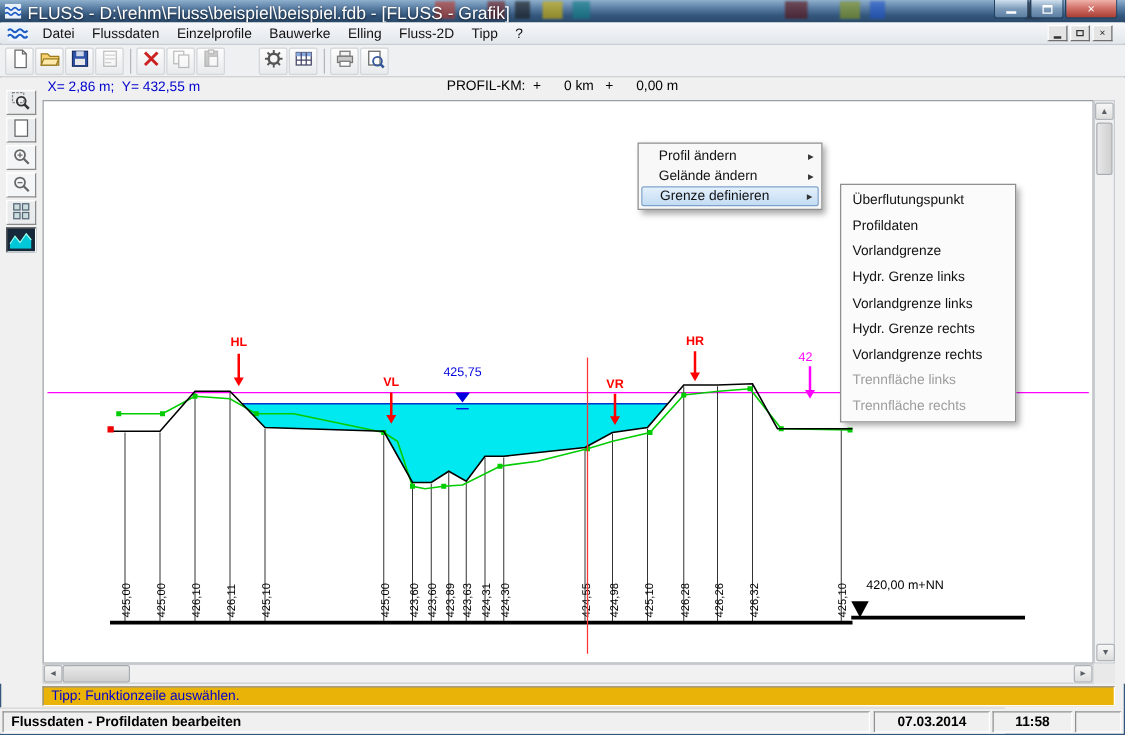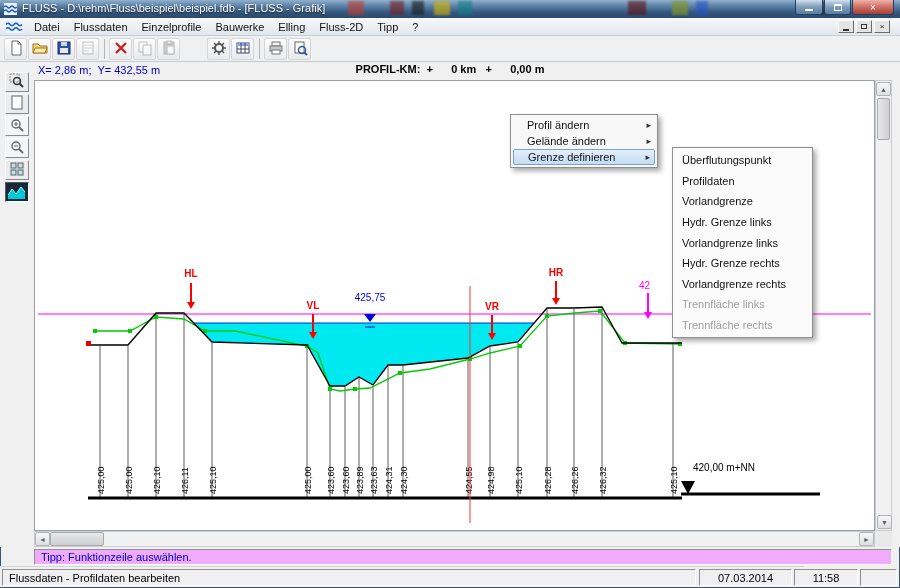--- a/index.html
+++ b/index.html
@@ -4,21 +4,21 @@
 <style>
   * { margin:0; padding:0; box-sizing:border-box; }
   html,body { width:900px; height:588px; overflow:hidden; }
   body { font-family:"Liberation Sans", sans-serif; font-size:11px; background:#f0f0f0; }
   .window { position:relative; width:900px; height:588px; background:#f0f0f0; overflow:hidden; box-shadow:inset 0 0 0 1px #35567d; }
 
   
   .titlebar { position:absolute; left:0; top:0; width:900px; height:18px;
     background:linear-gradient(180deg,#8fb0cd 0%,#5b7fa5 35%,#33567c 70%,#2b4a6b 100%); overflow:hidden; }
   .blob { position:absolute; top:1px; height:14px; filter:blur(1px); opacity:.6; }
-  .title-text { position:absolute; left:22px; top:2px; color:#fff; text-shadow:0 1px 2px rgba(0,0,0,.7); font-size:11px; white-space:nowrap; }
+  .title-text { position:absolute; left:22px; top:2px; color:#fff; text-shadow:0 1px 2px rgba(0,0,0,.7); font-size:14px; white-space:nowrap; }
   .app-icon16 { position:absolute; left:4px; top:3px; }
   .caption-buttons { position:absolute; right:6px; top:0; display:flex; }
   .cap-btn { height:15px; border:1px solid #23405e; border-top:none; border-radius:0 0 3px 3px;
     background:linear-gradient(#cfe0ef,#7d9cba 50%,#5a7da0); display:flex; align-items:center; justify-content:center;
     color:#fff; font-size:10px; margin-left:1px; }
   .cap-min { width:28px; } .cap-max { width:27px; }
   .cap-close { width:42px; background:linear-gradient(#efb3ab,#d2736a 45%,#a83d33); }
   .glyph-minbar { width:8px; height:2px; background:#fff; margin-top:6px; }
   .glyph-maxbox { width:8px; height:7px; border:1px solid #fff; border-top:2px solid #fff; }
 
@@ -38,21 +38,21 @@
     border-bottom:1px solid #c8c8c8; display:flex; align-items:center; padding-left:4px; }
   .tb-btn { width:23px; height:22px; border:1px solid #d3d6d9; border-radius:2px;
     background:linear-gradient(#fdfdfd,#e9eaec); display:flex; align-items:center; justify-content:center; margin-right:1px; }
   .tb-btn.disabled svg { filter:grayscale(1) opacity(.4); }
   .tb-sep { width:1px; height:20px; background:#b4b8bc; margin:0 4px; }
   .tb-gap { width:26px; height:1px; }
 
   
   .coordrow { position:absolute; left:0; top:62px; width:900px; height:18px; background:#f0f0f0; }
   .coords { position:absolute; left:38px; top:2px; color:#0000cc; white-space:pre; }
-  .profilkm { position:absolute; left:0; right:0; top:1px; text-align:center; font-weight:bold; color:#000; white-space:pre; }
+  .profilkm { position:absolute; left:0; right:0; top:1px; text-align:center; font-weight:normal; color:#000; white-space:pre; }
 
   
   .client { position:absolute; left:0; top:80px; width:900px; height:467px; background:#f0f0f0; }
   .side-toolbar { position:absolute; left:5px; top:-8px; width:26px; display:flex; flex-direction:column; gap:2px; }
   .side-btn { width:24px; height:20px; background:#e9ebed; border:1px solid; border-color:#fff #8a8a8a #8a8a8a #fff;
     display:flex; align-items:center; justify-content:center; }
   .side-btn.pressed { background:#16283a; border-color:#555 #fff #fff #555; }
   .side-btn.raised2 { background:#f4f5f6; }
   .canvas { position:absolute; left:34px; top:0; width:841px; height:451px; background:#fff; border:1px solid #9aa0a6; }
   .canvas svg { position:absolute; left:0; top:0; }
@@ -63,23 +63,23 @@
   .sb-btn { width:15px; height:14px; background:linear-gradient(#f7f7f7,#dedede); border:1px solid #b0b3b7; border-radius:2px;
     color:#5a5f66; font-size:7px; display:flex; align-items:center; justify-content:center; flex:none; }
   .vscroll .sb-btn { width:15px; }
   .vthumb { position:absolute; left:1px; top:17px; width:13px; height:42px; background:linear-gradient(90deg,#e8e8e8,#cfcfcf); border:1px solid #a8abaf; border-radius:2px; }
   .vdown { position:absolute; left:0; bottom:1px; }
   .hthumb { margin-top:0; width:54px; height:14px; background:linear-gradient(#e8e8e8,#cfcfcf); border:1px solid #a8abaf; border-radius:2px; }
   .htrack { flex:1; }
   .corner { position:absolute; left:875px; top:451px; width:17px; height:16px; background:#e9e9e9; }
 
   
-  .tiprow { position:absolute; left:34px; top:549px; width:858px; height:16px; background:#f0abfc;
+  .tiprow { position:absolute; left:34px; top:549px; width:858px; height:16px; background:#eab308;
     border:1px solid; border-color:#909090 #fff #fff #909090; color:#0000cc; padding:1px 6px; }
-  .statusbar { position:absolute; left:0; top:566px; width:804px; height:21px; background:#f0f0f0; border-top:1px solid #d5d5d5; }
+  .statusbar { position:absolute; left:0; top:566px; width:804px; height:21px; background:#f0f0f0; border-top:1px solid #d5d5d5;font-weight:bold; }
   .sb-panel { position:absolute; top:2px; height:17px; border:1px solid; border-color:#909090 #fff #fff #909090;
     padding:2px 6px; background:#f0f0f0; white-space:nowrap; overflow:hidden; }
   .sb-main { left:2px; width:694px; }
   .sb-date { left:699px; width:93px; text-align:center; }
   .sb-time { left:794px; width:64px; text-align:center; }
   .sb-extra { left:860px; width:37px; }
 
   
   .ctx-menu { position:absolute; left:510px; top:114px; width:148px; background:#f8f8f8; border:1px solid #8f8f8f;
     box-shadow:3px 3px 5px rgba(0,0,0,.35); padding:2px; z-index:20; }

